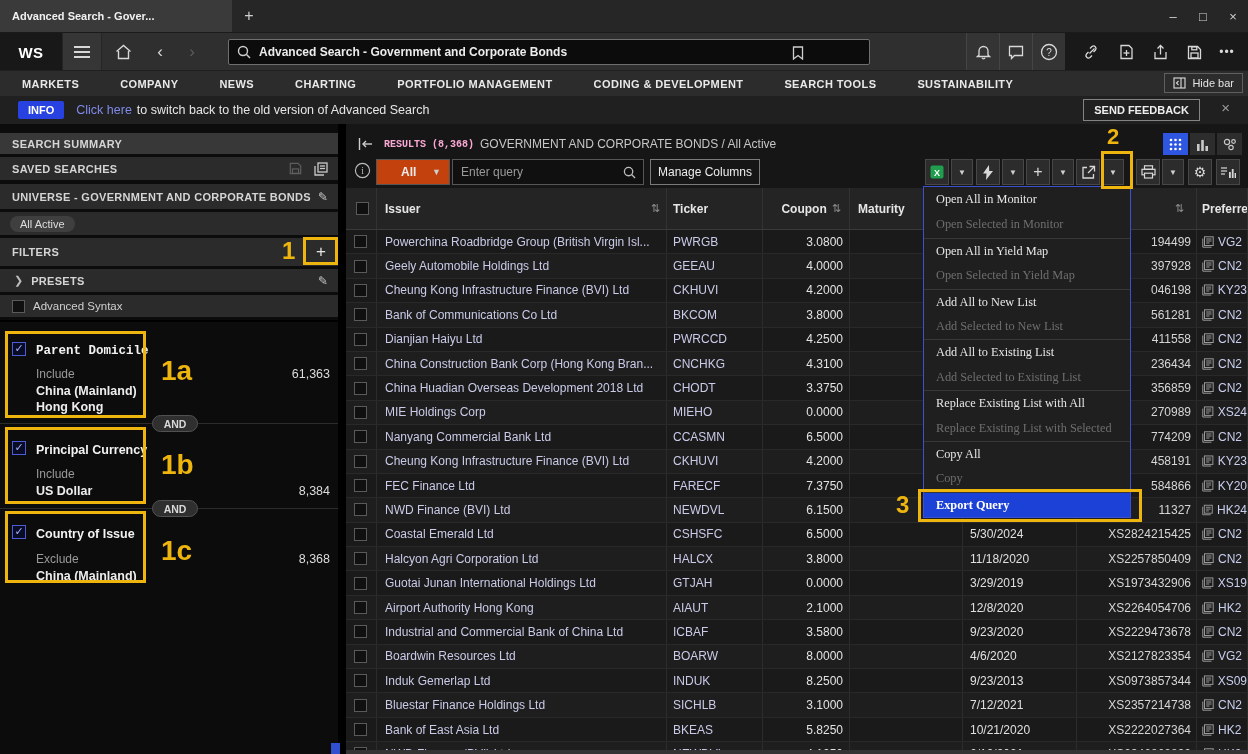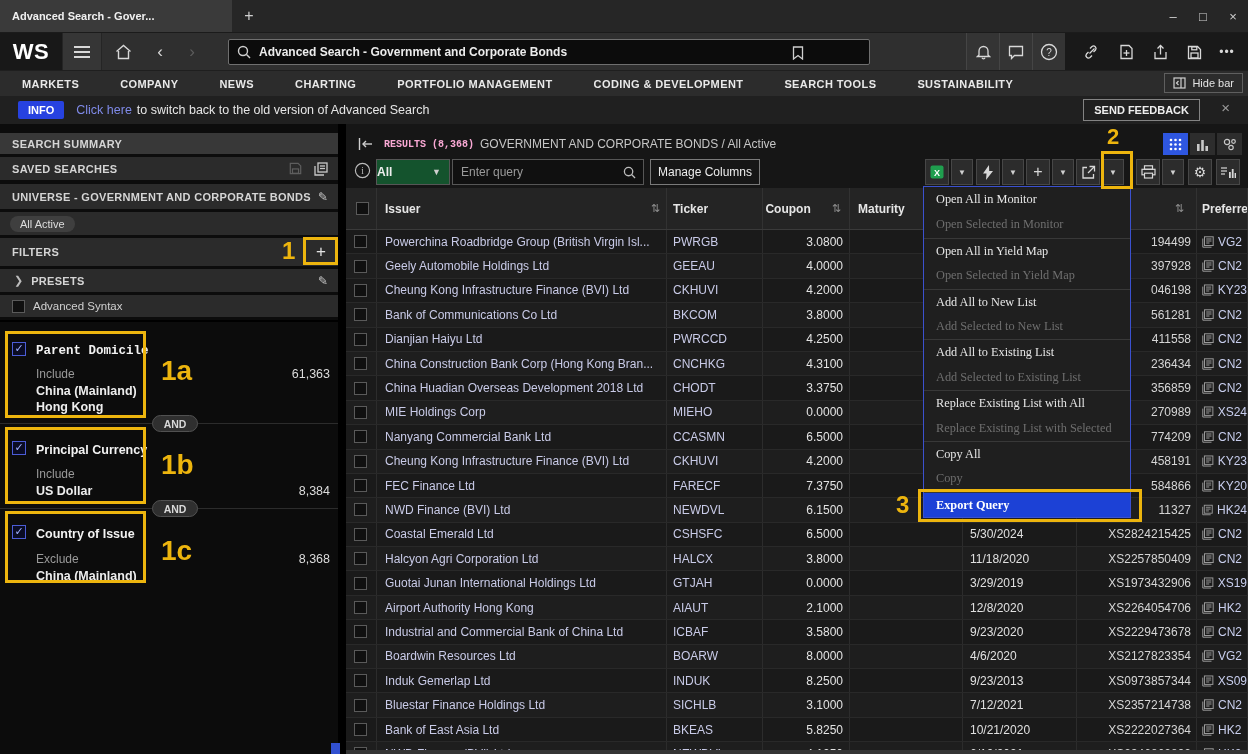--- a/index.html
+++ b/index.html
@@ -14,21 +14,21 @@
   .tab{left:0;top:0;width:232px;height:32px;background:#3a3a3a;display:flex;align-items:center;
        padding-left:12px;box-sizing:border-box;font-size:11px;font-weight:bold;color:#f0f0f0;}
   .newtab{left:238px;top:5px;width:22px;height:22px;color:#cfcfcf;font-size:16px;
        display:flex;align-items:center;justify-content:center;}
   .winctrls{right:8px;top:0;height:32px;display:flex;align-items:center;gap:16px;color:#cfcfcf;font-size:13px;}
   .winctrls span{width:14px;text-align:center;}
 
   
   .apptoolbar{left:0;top:32px;width:1248px;height:38px;background:#2f2f2f;border-top:1px solid #1b1b1b;box-sizing:border-box;}
   .wsbox{left:0;top:0;width:62px;height:38px;background:#181818;display:flex;align-items:center;justify-content:center;
-        font-weight:bold;font-size:22px;color:#fff;letter-spacing:.5px;}
+        font-weight:bold;font-size:15px;color:#fff;letter-spacing:.5px;}
   .hambox{left:62px;top:0;width:40px;height:38px;background:#363636;border-left:1px solid #252525;border-right:1px solid #252525;
         display:flex;align-items:center;justify-content:center;box-sizing:border-box;}
   .ticon{top:0;height:38px;display:flex;align-items:center;justify-content:center;}
   .chev{font-size:17px;color:#d8d8d8;}
   .chev.dis{color:#5c5c5c;}
   .searchfield{left:228px;top:6px;width:642px;height:26px;background:#0c0c0c;border:1px solid #6f6f6f;
         border-radius:2px;box-sizing:border-box;display:flex;align-items:center;}
   .searchfield .txt{font-size:12px;font-weight:bold;color:#ececec;margin-left:8px;}
   .ibox{top:0;width:33px;height:38px;background:#343434;border-left:1px solid #454545;box-sizing:border-box;
         display:flex;align-items:center;justify-content:center;}
@@ -83,22 +83,22 @@
   
   .main{left:346px;top:124px;width:902px;height:630px;background:#161616;}
   .rtitle{left:0;top:9px;width:902px;height:22px;display:flex;align-items:center;}
   .rtitle .t1{font-size:10px;font-weight:bold;color:#f9a8d4;margin-left:10px;font-family:Liberation Mono, monospace;}
   .rtitle .t2{font-size:12px;color:#c6c6c6;margin-left:6px;}
   .viewbtns{position:absolute;right:6px;top:9px;display:flex;gap:2px;}
   .vbtn{width:25px;height:22px;background:#2d2d2d;display:flex;align-items:center;justify-content:center;}
   .vbtn.active{background:#2e56e0;}
   .rtoolbar{left:0;top:33px;width:902px;height:30px;}
   .infoi{left:8px;top:5px;}
-  .allbox{left:30px;top:2px;width:74px;height:26px;background:#14532d;border:1px solid #565656;box-sizing:border-box;
-        display:flex;align-items:center;font-size:12px;font-weight:bold;color:#eee;padding-left:0;}
+  .allbox{left:30px;top:2px;width:74px;height:26px;background:#c2410c;border:1px solid #565656;box-sizing:border-box;
+        display:flex;align-items:center;font-size:12px;font-weight:bold;color:#eee;padding-left:24px;}
   .allbox .dd{position:absolute;right:8px;font-size:9px;color:#cfcfcf;}
   .querybox{left:106px;top:2px;width:192px;height:26px;background:#101010;border:1px solid #565656;box-sizing:border-box;display:flex;align-items:center;}
   .querybox input{background:transparent;border:none;outline:none;color:#c7c7c7;font-size:12px;padding-left:8px;width:150px;
         font-family:"Liberation Sans",sans-serif;}
   .querybox input::placeholder{color:#9a9a9a;}
   .mancols{left:304px;top:2px;width:110px;height:26px;border:1px solid #7a7a7a;box-sizing:border-box;
         display:flex;align-items:center;justify-content:center;font-size:12px;color:#ece979;color:#ececec;}
   .tbtn{top:2px;width:24px;height:26px;background:#2c2c2c;border:1px solid #474747;box-sizing:border-box;
         display:flex;align-items:center;justify-content:center;}
   .tdd{top:2px;width:22px;height:26px;background:#2c2c2c;border:1px solid #474747;box-sizing:border-box;
@@ -447,21 +447,21 @@
     <div class="hc" style="justify-content:center;">
         <span class="cbx" style="margin-left:2px;"></span>
       </div>
     <div class="hc" style="padding-left:8px;justify-content:space-between;">
         <span>Issuer</span>
         <span class="sort" style="margin-right:6px;">⇅</span>
       </div>
     <div class="hc" style="padding-left:6px;">
         <span>Ticker</span>
       </div>
-    <div class="hc" style="justify-content:flex-end;padding-right:8px;gap:21px;">
+    <div class="hc" style="justify-content:flex-end;padding-right:8px;gap:5px;">
         <span>Coupon</span>
         <span class="sort">⇅</span>
       </div>
     <div class="hc" style="padding-left:8px;">
         <span>Maturity</span>
       </div>
     <div class="hc">
         <span></span>
       </div>
     <div class="hc" style="justify-content:flex-end;padding-right:12px;">

